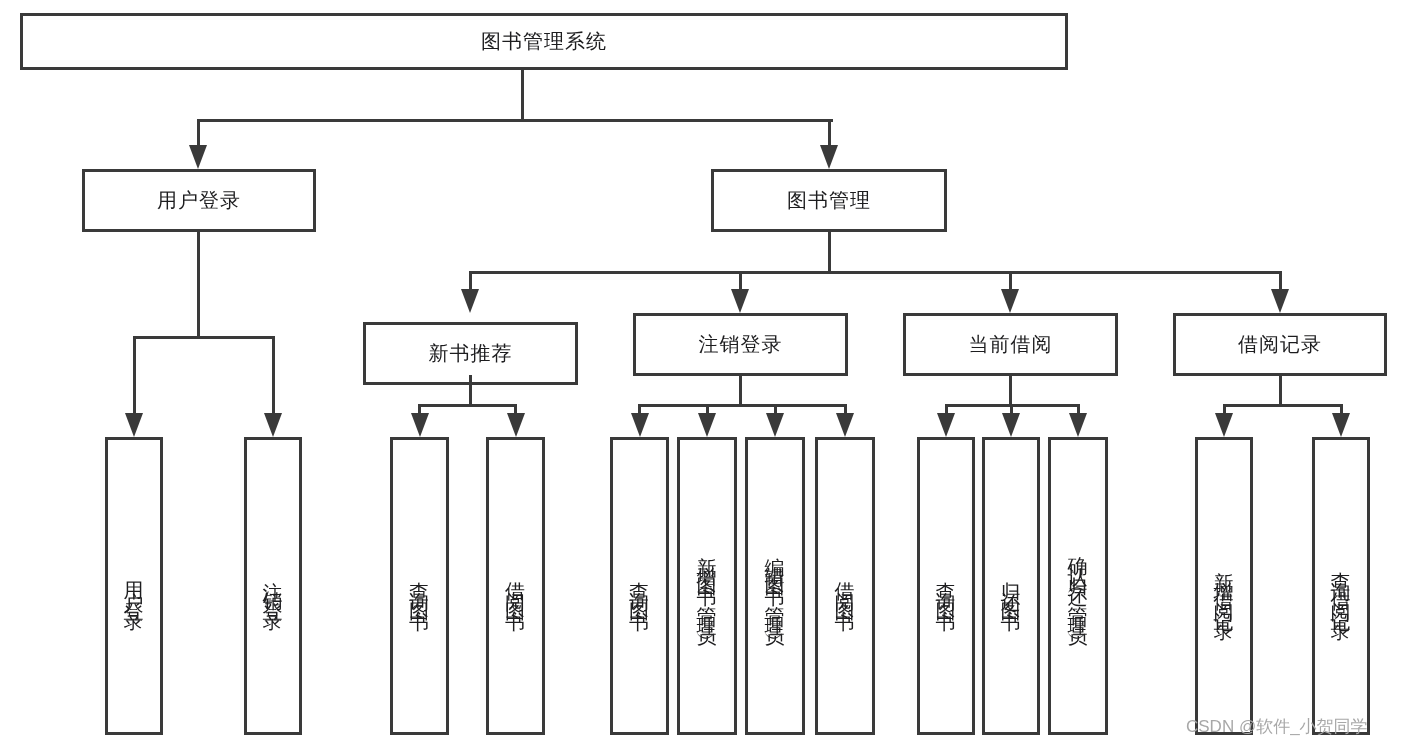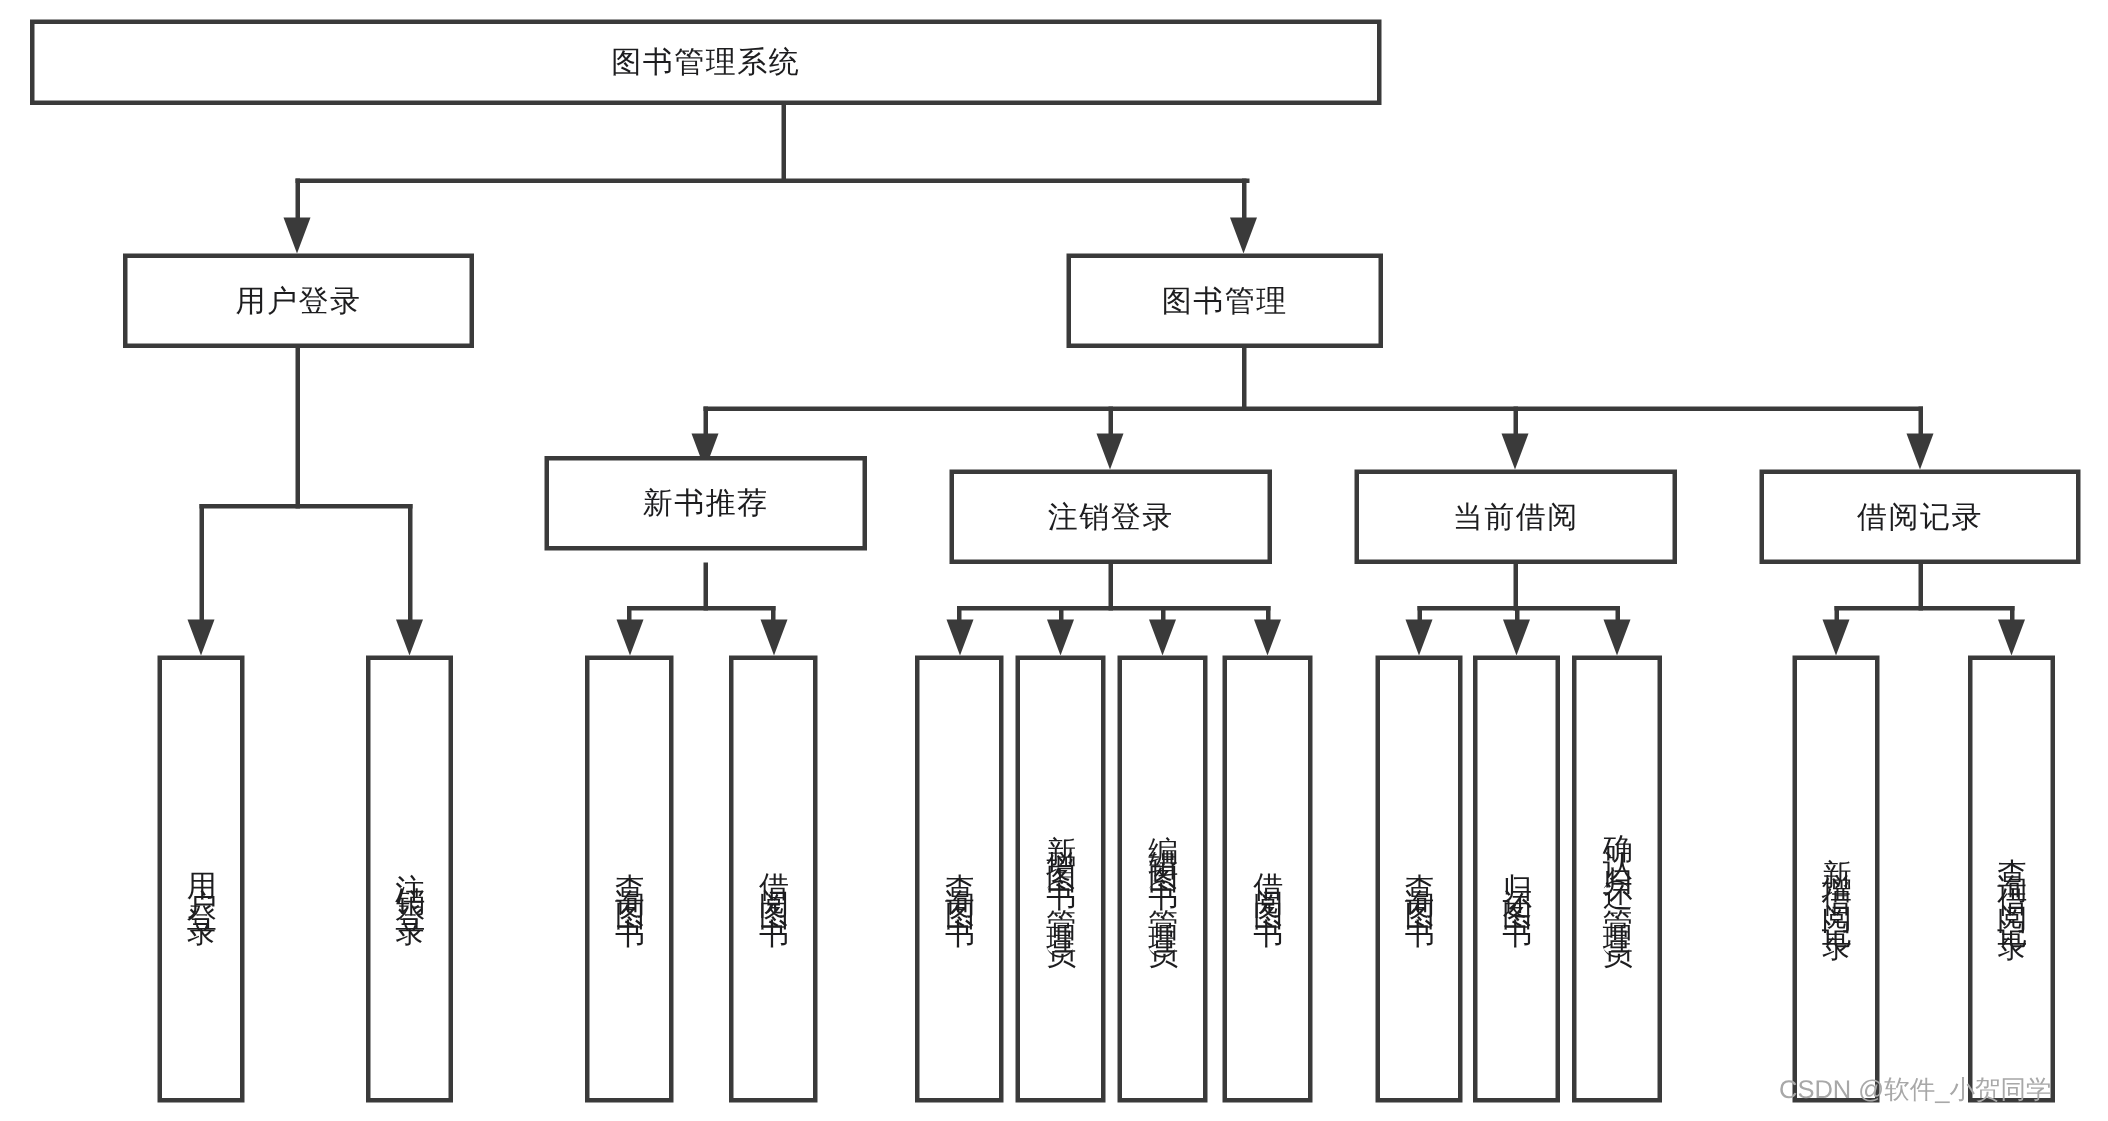--- a/index.html
+++ b/index.html
@@ -38,35 +38,35 @@
   #watermark{
     position:absolute;left:1186px;top:715px;font-size:17px;color:var(--watermark);
     z-index:5;white-space:nowrap;
   }
 </style>
 </head>
 <body>
 
 <div id="canvas">
 
-  <div class="hbox" style="left:20px;top:13px;width:901px;height:57px">
+  <div class="hbox" style="left:20px;top:13px;width:1048px;height:57px">
     <span>图书管理系统</span>
   </div>
 
   <div class="line" style="left:520.5px;top:68px;width:3px;height:53px"></div>
   <div class="line" style="left:196.5px;top:119px;width:636px;height:3px"></div>
   <div class="line" style="left:196.5px;top:119px;width:3px;height:28px"></div>
   <div class="line" style="left:827.5px;top:119px;width:3px;height:28px"></div>
   <div class="arrow" style="left:189px;top:145px"></div>
   <div class="arrow" style="left:820px;top:145px"></div>
 
   <div class="hbox" style="left:82px;top:169px;width:234px;height:63px">
     <span>用户登录</span>
   </div>
-  <div class="hbox" style="left:711px;top:169px;width:211px;height:63px">
+  <div class="hbox" style="left:711px;top:169px;width:236px;height:63px">
     <span>图书管理</span>
   </div>
 
   <div class="line" style="left:196.5px;top:231px;width:3px;height:108px"></div>
   <div class="line" style="left:132.5px;top:336px;width:142px;height:3px"></div>
   <div class="line" style="left:132.5px;top:336px;width:3px;height:79px"></div>
   <div class="line" style="left:271.5px;top:336px;width:3px;height:79px"></div>
   <div class="arrow" style="left:125px;top:413px"></div>
   <div class="arrow" style="left:264px;top:413px"></div>
 
@@ -74,21 +74,21 @@
   <div class="line" style="left:468.5px;top:271px;width:813px;height:3px"></div>
   <div class="line" style="left:468.5px;top:271px;width:3px;height:20px"></div>
   <div class="line" style="left:738.5px;top:271px;width:3px;height:20px"></div>
   <div class="line" style="left:1008.5px;top:271px;width:3px;height:20px"></div>
   <div class="line" style="left:1278.5px;top:271px;width:3px;height:20px"></div>
   <div class="arrow" style="left:461px;top:289px"></div>
   <div class="arrow" style="left:731px;top:289px"></div>
   <div class="arrow" style="left:1001px;top:289px"></div>
   <div class="arrow" style="left:1271px;top:289px"></div>
 
-  <div class="hbox" style="left:363px;top:304px;width:215px;height:63px">
+  <div class="hbox" style="left:363px;top:322px;width:215px;height:63px">
     <span>新书推荐</span>
   </div>
   <div class="hbox" style="left:633px;top:313px;width:215px;height:63px">
     <span>注销登录</span>
   </div>
   <div class="hbox" style="left:903px;top:313px;width:215px;height:63px">
     <span>当前借阅</span>
   </div>
   <div class="hbox" style="left:1173px;top:313px;width:214px;height:63px">
     <span>借阅记录</span>

